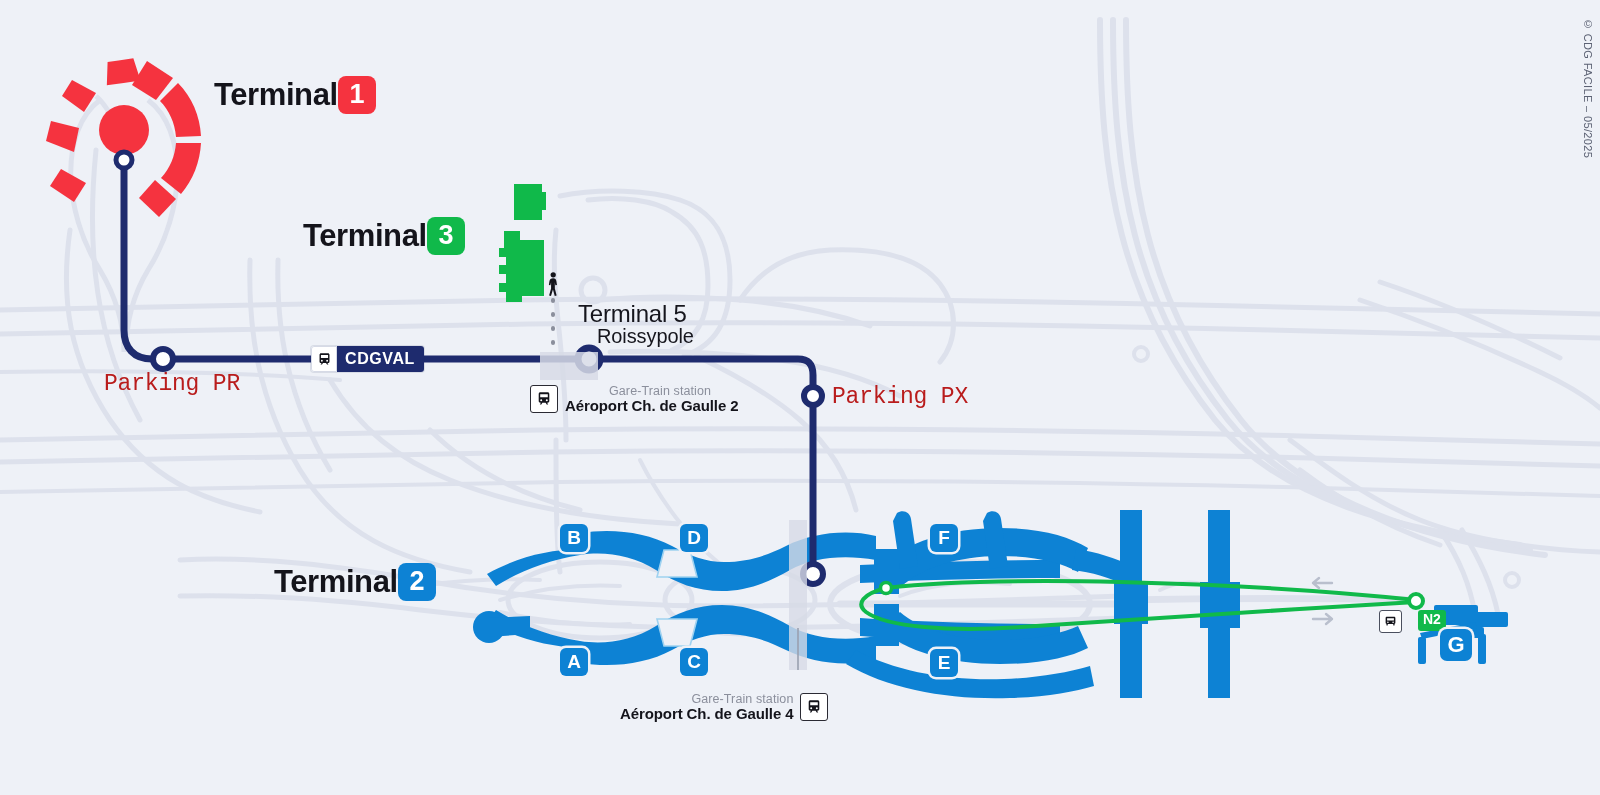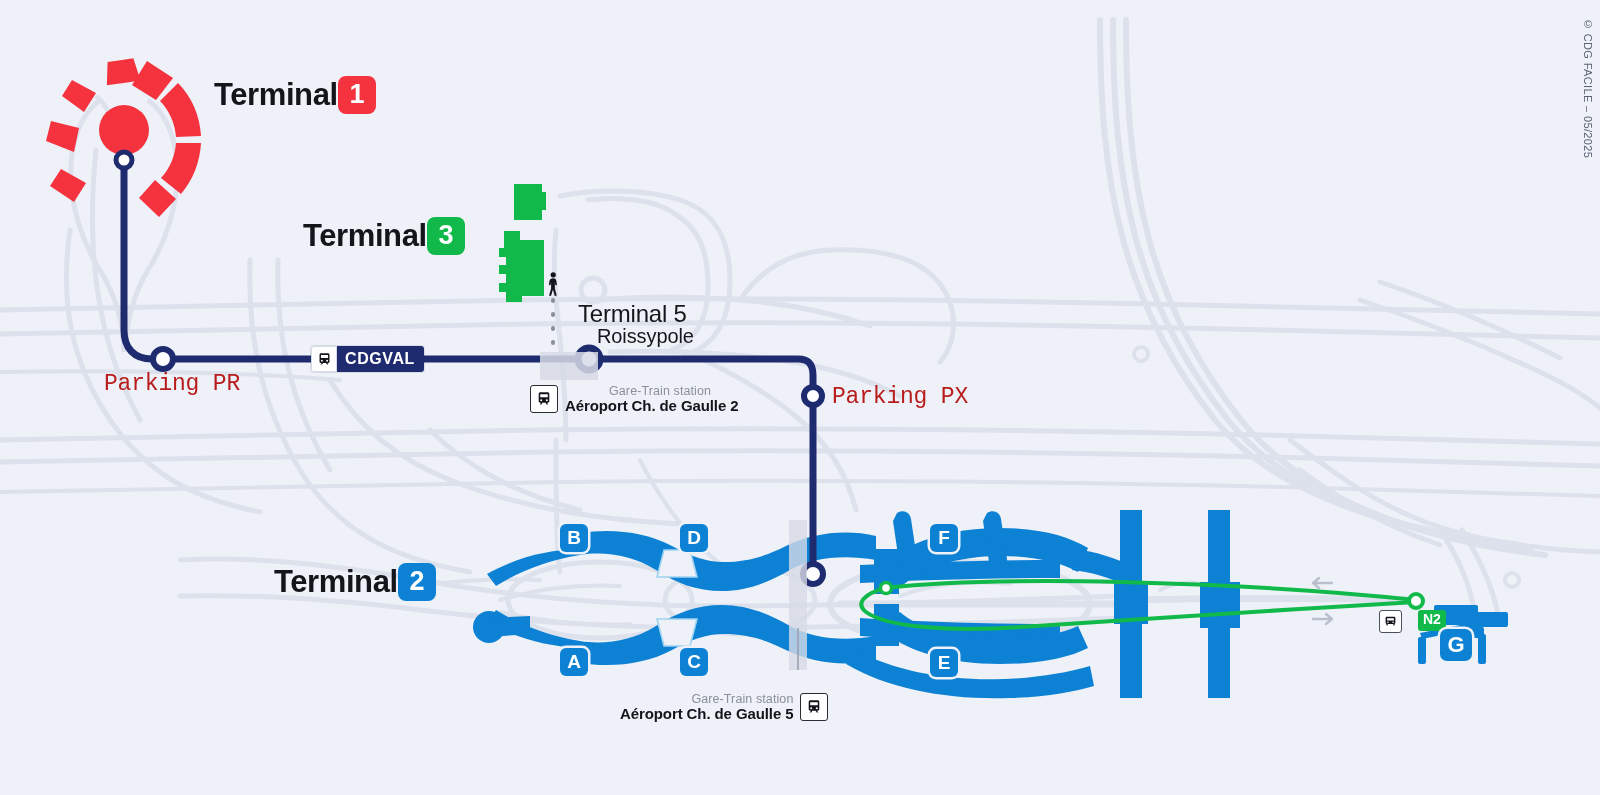--- a/index.html
+++ b/index.html
@@ -304,21 +304,21 @@
   </span>
   <span class="station-txt">
     <span class="station-kicker">Gare-Train station</span>
     <span class="station-name">Aéroport Ch. de Gaulle 2</span>
   </span>
 </div>
 
 <div class="lbl station right" style="left:620px;top:692px;">
   <span class="station-txt">
     <span class="station-kicker">Gare-Train station</span>
-    <span class="station-name">Aéroport Ch. de Gaulle 5</span>
+    <span class="station-name">Aéroport Ch. de Gaulle 4</span>
   </span>
   <span class="station-ico">
     <svg width="16" height="16" viewBox="0 0 16 16" fill="#14141b" aria-hidden="true">
       <path d="M4.4 1.2h7.2c1 0 1.7.7 1.7 1.7v7.2c0 1-.7 1.7-1.7 1.7h-.5l1.1 1.6h-1.5l-1.1-1.6H6.4l-1.1 1.6H3.8l1.1-1.6h-.5c-1 0-1.7-.7-1.7-1.7V2.9c0-1 .7-1.7 1.7-1.7Zm-.2 2v3.1h7.6V3.2H4.2Zm1 5.1a1 1 0 1 0 0 2 1 1 0 0 0 0-2Zm5.6 0a1 1 0 1 0 0 2 1 1 0 0 0 0-2Z"></path>
     </svg>
   </span>
 </div>
 
 <div class="lbl bus-group" style="left:1379px;top:610px;">
   <span class="bus-ico">

